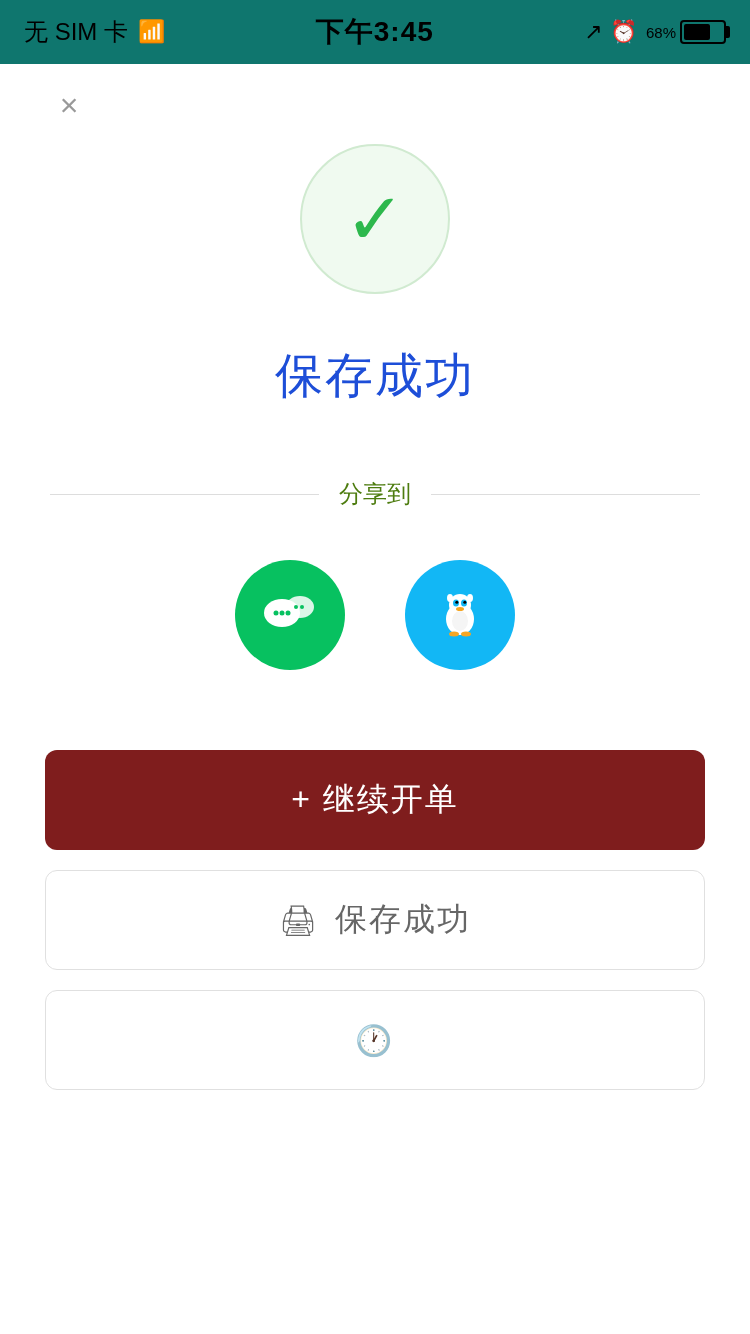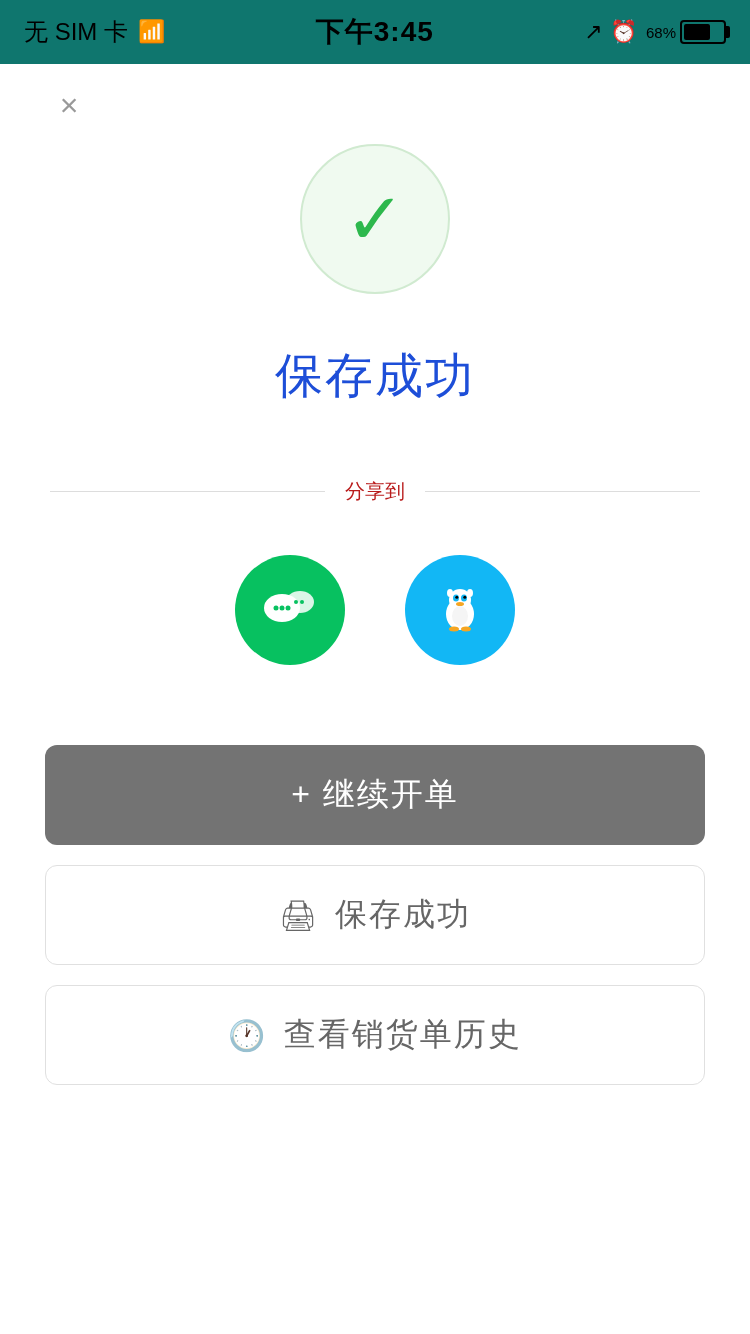--- a/index.html
+++ b/index.html
@@ -160,22 +160,22 @@
       margin-bottom: 50px;
     }
 
     .divider-line {
       flex: 1;
       height: 1px;
       background: #ddd;
     }
 
     .divider-text {
-      font-size: 20px;
-      color: #b91c1c;
+      font-size: 24px;
+      color: #4d7c0f;
       padding: 0 20px;
     }
 
     
     .share-icons {
       display: flex;
       gap: 60px;
       margin-bottom: 80px;
     }
 
@@ -212,21 +212,21 @@
     .action-buttons {
       width: 660px;
       display: flex;
       flex-direction: column;
       gap: 20px;
     }
 
     .btn-primary {
       width: 100%;
       height: 100px;
-      background: #737373;
+      background: #7f1d1d;
       border: none;
       border-radius: 12px;
       font-size: 32px;
       color: #fff;
       cursor: pointer;
       display: flex;
       align-items: center;
       justify-content: center;
       gap: 16px;
       letter-spacing: 2px;
@@ -342,18 +342,17 @@
       <span>+ 继续开单</span>
     </button>
 
     <button class="btn-secondary">
       <span class="btn-icon">🖨</span>
       <span>保存成功</span>
     </button>
 
     <button class="btn-secondary">
       <span class="btn-icon">🕐</span>
-      <span>查看销货单历史</span>
     </button>
 
   </div>
 
 </div>
 
 </body></html>

